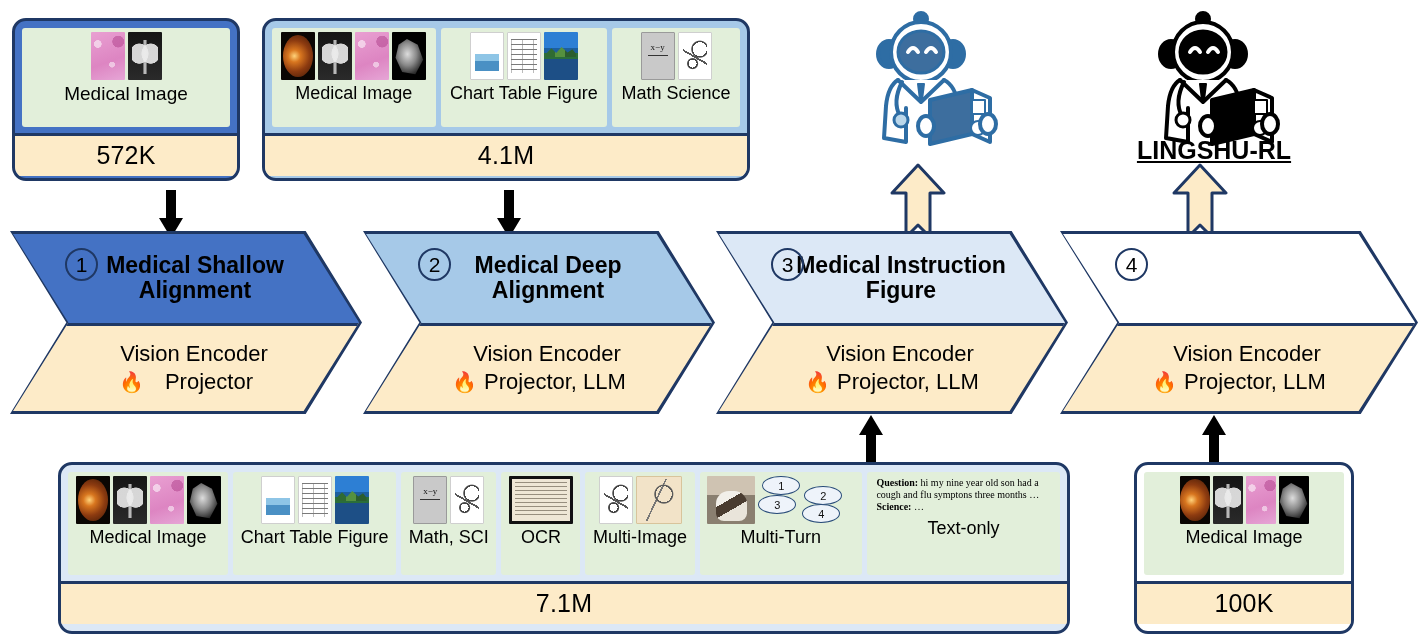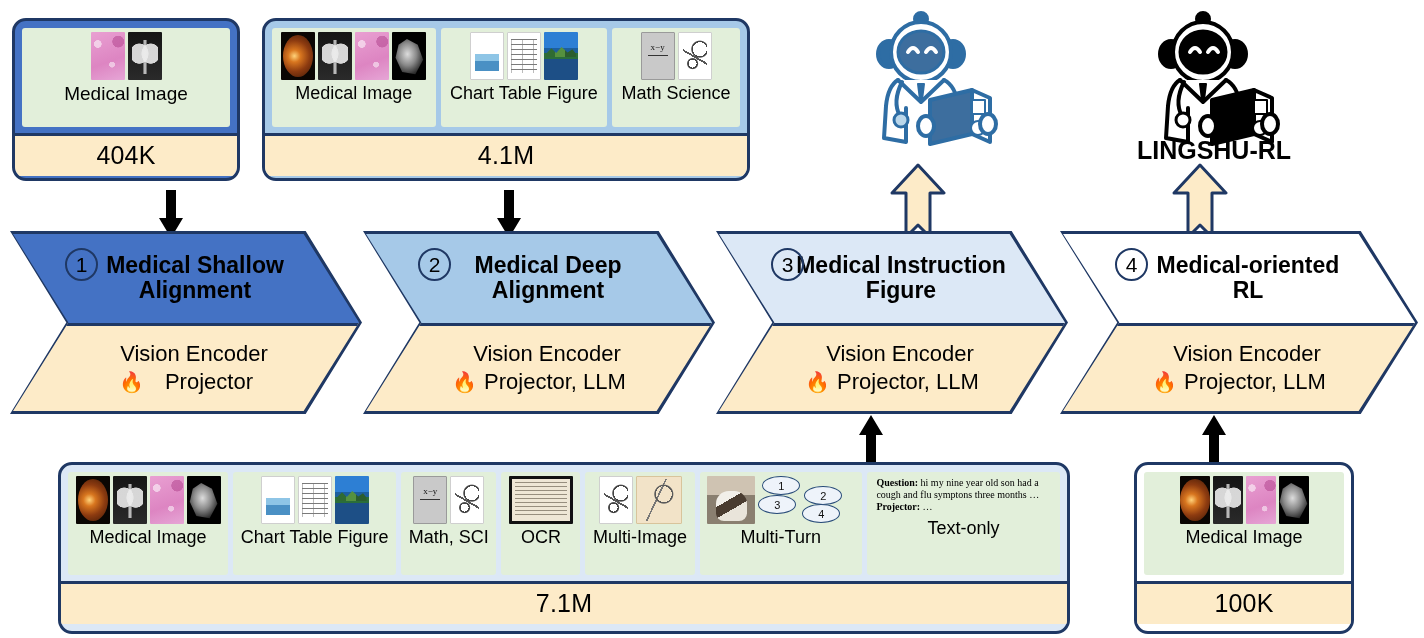--- a/index.html
+++ b/index.html
@@ -264,21 +264,21 @@
   <div class="panel" style="left:12px; top:18px; width:228px; height:163px; background:#4472C4;">
     <div class="panel-body" style="height:112px;">
       <div class="chip">
         <div class="thumbs">
           <div class="th patho"></div>
           <div class="th xray"></div>
         </div>
         <div class="chip-label">Medical Image</div>
       </div>
     </div>
-    <div class="panel-count">404K</div>
+    <div class="panel-count">572K</div>
   </div>
 
   <div class="panel" style="left:262px; top:18px; width:488px; height:163px; background:#A6C9E8;">
     <div class="panel-body" style="height:112px;">
       <div class="chip">
         <div class="thumbs">
           <div class="th fundus"></div>
           <div class="th xray"></div>
           <div class="th patho"></div>
           <div class="th ultra"></div>
@@ -357,21 +357,21 @@
         <circle cx="43" cy="112" r="7" fill="#ffffff" stroke="#000000" stroke-width="3"></circle>
         <path d="M72 92 l42 -10 l0 44 l-42 10 z" fill="#000000" stroke="#000000" stroke-width="4"></path>
         <path d="M114 82 l18 8 l0 44 l-18 -8 z" fill="#ffffff" stroke="#000000" stroke-width="4"></path>
         <rect x="114" y="92" width="13" height="14" fill="#ffffff" stroke="#000000" stroke-width="2"></rect>
         <circle cx="120" cy="120" r="7" fill="#ffffff" stroke="#000000" stroke-width="2"></circle>
         <ellipse cx="68" cy="118" rx="8" ry="10" fill="#ffffff" stroke="#000000" stroke-width="4"></ellipse>
         <ellipse cx="130" cy="116" rx="8" ry="10" fill="#ffffff" stroke="#000000" stroke-width="4"></ellipse>
       </g>
     </svg>
   </div>
-  <div class="robot-name" style="left:1114px; top:136px; width:200px; color:#000000;">LINGSHU-RL</div>
+  <div class="robot-name" style="left:1114px; top:136px; width:200px; color:#000000;text-decoration:underline;">LINGSHU-RL</div>
 
   <div class="arrow-cream" style="left:888px; top:163px; width:60px; height:76px;">
     <svg viewBox="0 0 60 76" width="60" height="76">
       <polygon points="30,2 56,30 42,30 42,74 30,62 18,74 18,30 4,30" fill="#FDEBC8" stroke="#1F3864" stroke-width="3" stroke-linejoin="round"></polygon>
     </svg>
   </div>
   <div class="arrow-cream" style="left:1170px; top:163px; width:60px; height:76px;">
     <svg viewBox="0 0 60 76" width="60" height="76">
       <polygon points="30,2 56,30 42,30 42,74 30,62 18,74 18,30 4,30" fill="#FDEBC8" stroke="#1F3864" stroke-width="3" stroke-linejoin="round"></polygon>
     </svg>
@@ -448,21 +448,20 @@
         </div>
       </div>
     </div>
   </div>
 
   <div class="stage" style="left:1060px; top:231px; width:358px;">
     <div class="outline"></div>
     <div class="inner">
       <div class="half-top" style="background:#FFFFFF;">
         <div class="num-badge">4</div>
-        <div class="stage-title">Medical-oriented RL</div>
       </div>
       <div class="half-bot">
         <div class="mods">Vision Encoder</div>
         <div class="mods-row">
           <span class="fire">🔥</span>
           <span class="mods" style="margin-left:0;">Projector, LLM</span>
         </div>
       </div>
     </div>
   </div>
@@ -518,21 +517,21 @@
         </div>
         <div class="chip-label small">Multi-Turn</div>
       </div>
       <div class="chip">
         <div class="textonly-box">
           <div>
             <b>Question:</b>
             <span>hi my nine year old son had a cough and flu symptons three months …</span>
           </div>
           <div>
-            <b>Projector:</b>
+            <b>Science:</b>
             <span>…</span>
           </div>
         </div>
         <div class="chip-label small">Text-only</div>
       </div>
     </div>
     <div class="panel-count">7.1M</div>
   </div>
 
   <div class="panel" style="left:1134px; top:462px; width:220px; height:172px; background:#FFFFFF;">

